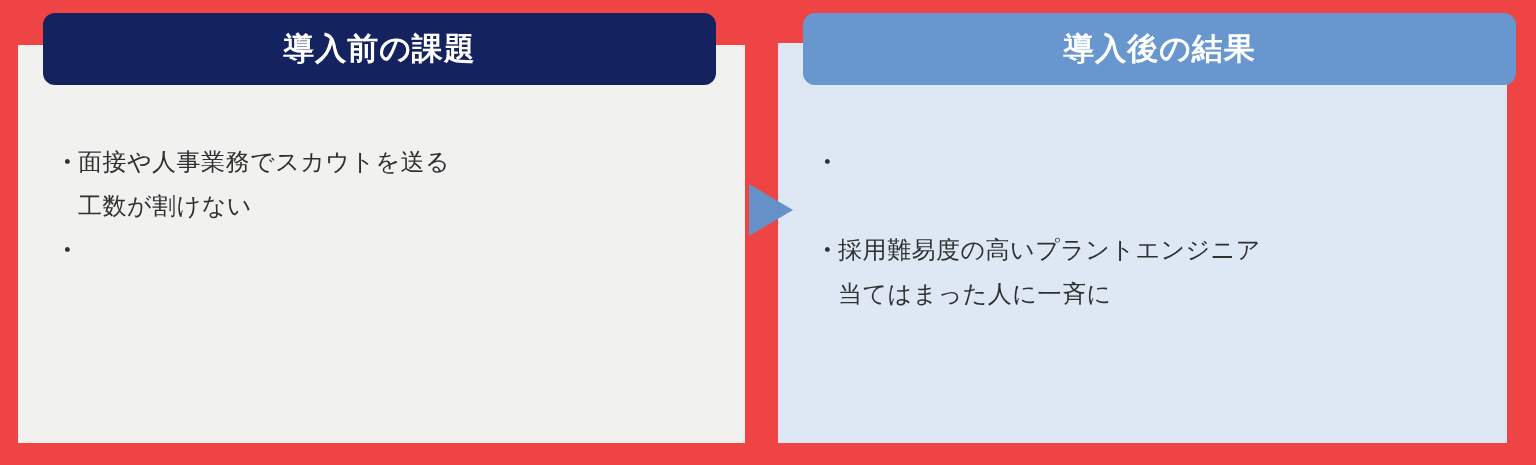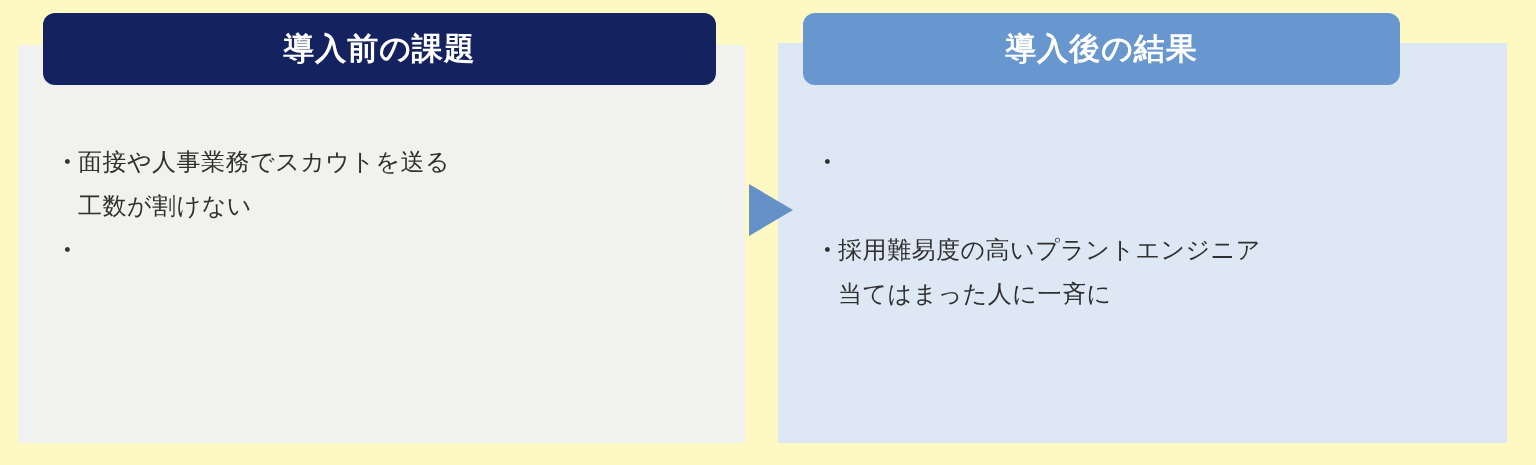--- a/index.html
+++ b/index.html
@@ -10,21 +10,21 @@
     --arrow-color: #6590C8;
     --header-text: #FFFFFF;
     --body-text: #303030;
   }
   * { margin: 0; padding: 0; box-sizing: border-box; }
   html, body { background: #FFFFFF; }
   .canvas {
     position: relative;
     width: 1536px;
     height: 465px;
-    background: #fef9c3;
+    background: #ef4444;
     font-family: "Liberation Sans", "DejaVu Sans", sans-serif;
     overflow: hidden;
   }
   .panel-body {
     position: absolute;
     top: 45px;
     height: 398px;
   }
   .panel-body.before {
     left: 18px;
@@ -48,21 +48,21 @@
     justify-content: center;
     z-index: 2;
   }
   .panel-header.before {
     left: 43px;
     width: 673px;
     background: var(--before-header-bg);
   }
   .panel-header.after {
     left: 803px;
-    width: 597px;
+    width: 713px;
     background: var(--after-header-bg);
     text-align: center;
   }
   .panel-header .title {
     color: var(--header-text);
     font-size: 31px;
     font-weight: bold;
     letter-spacing: 1px;
   }
   .bullets {

